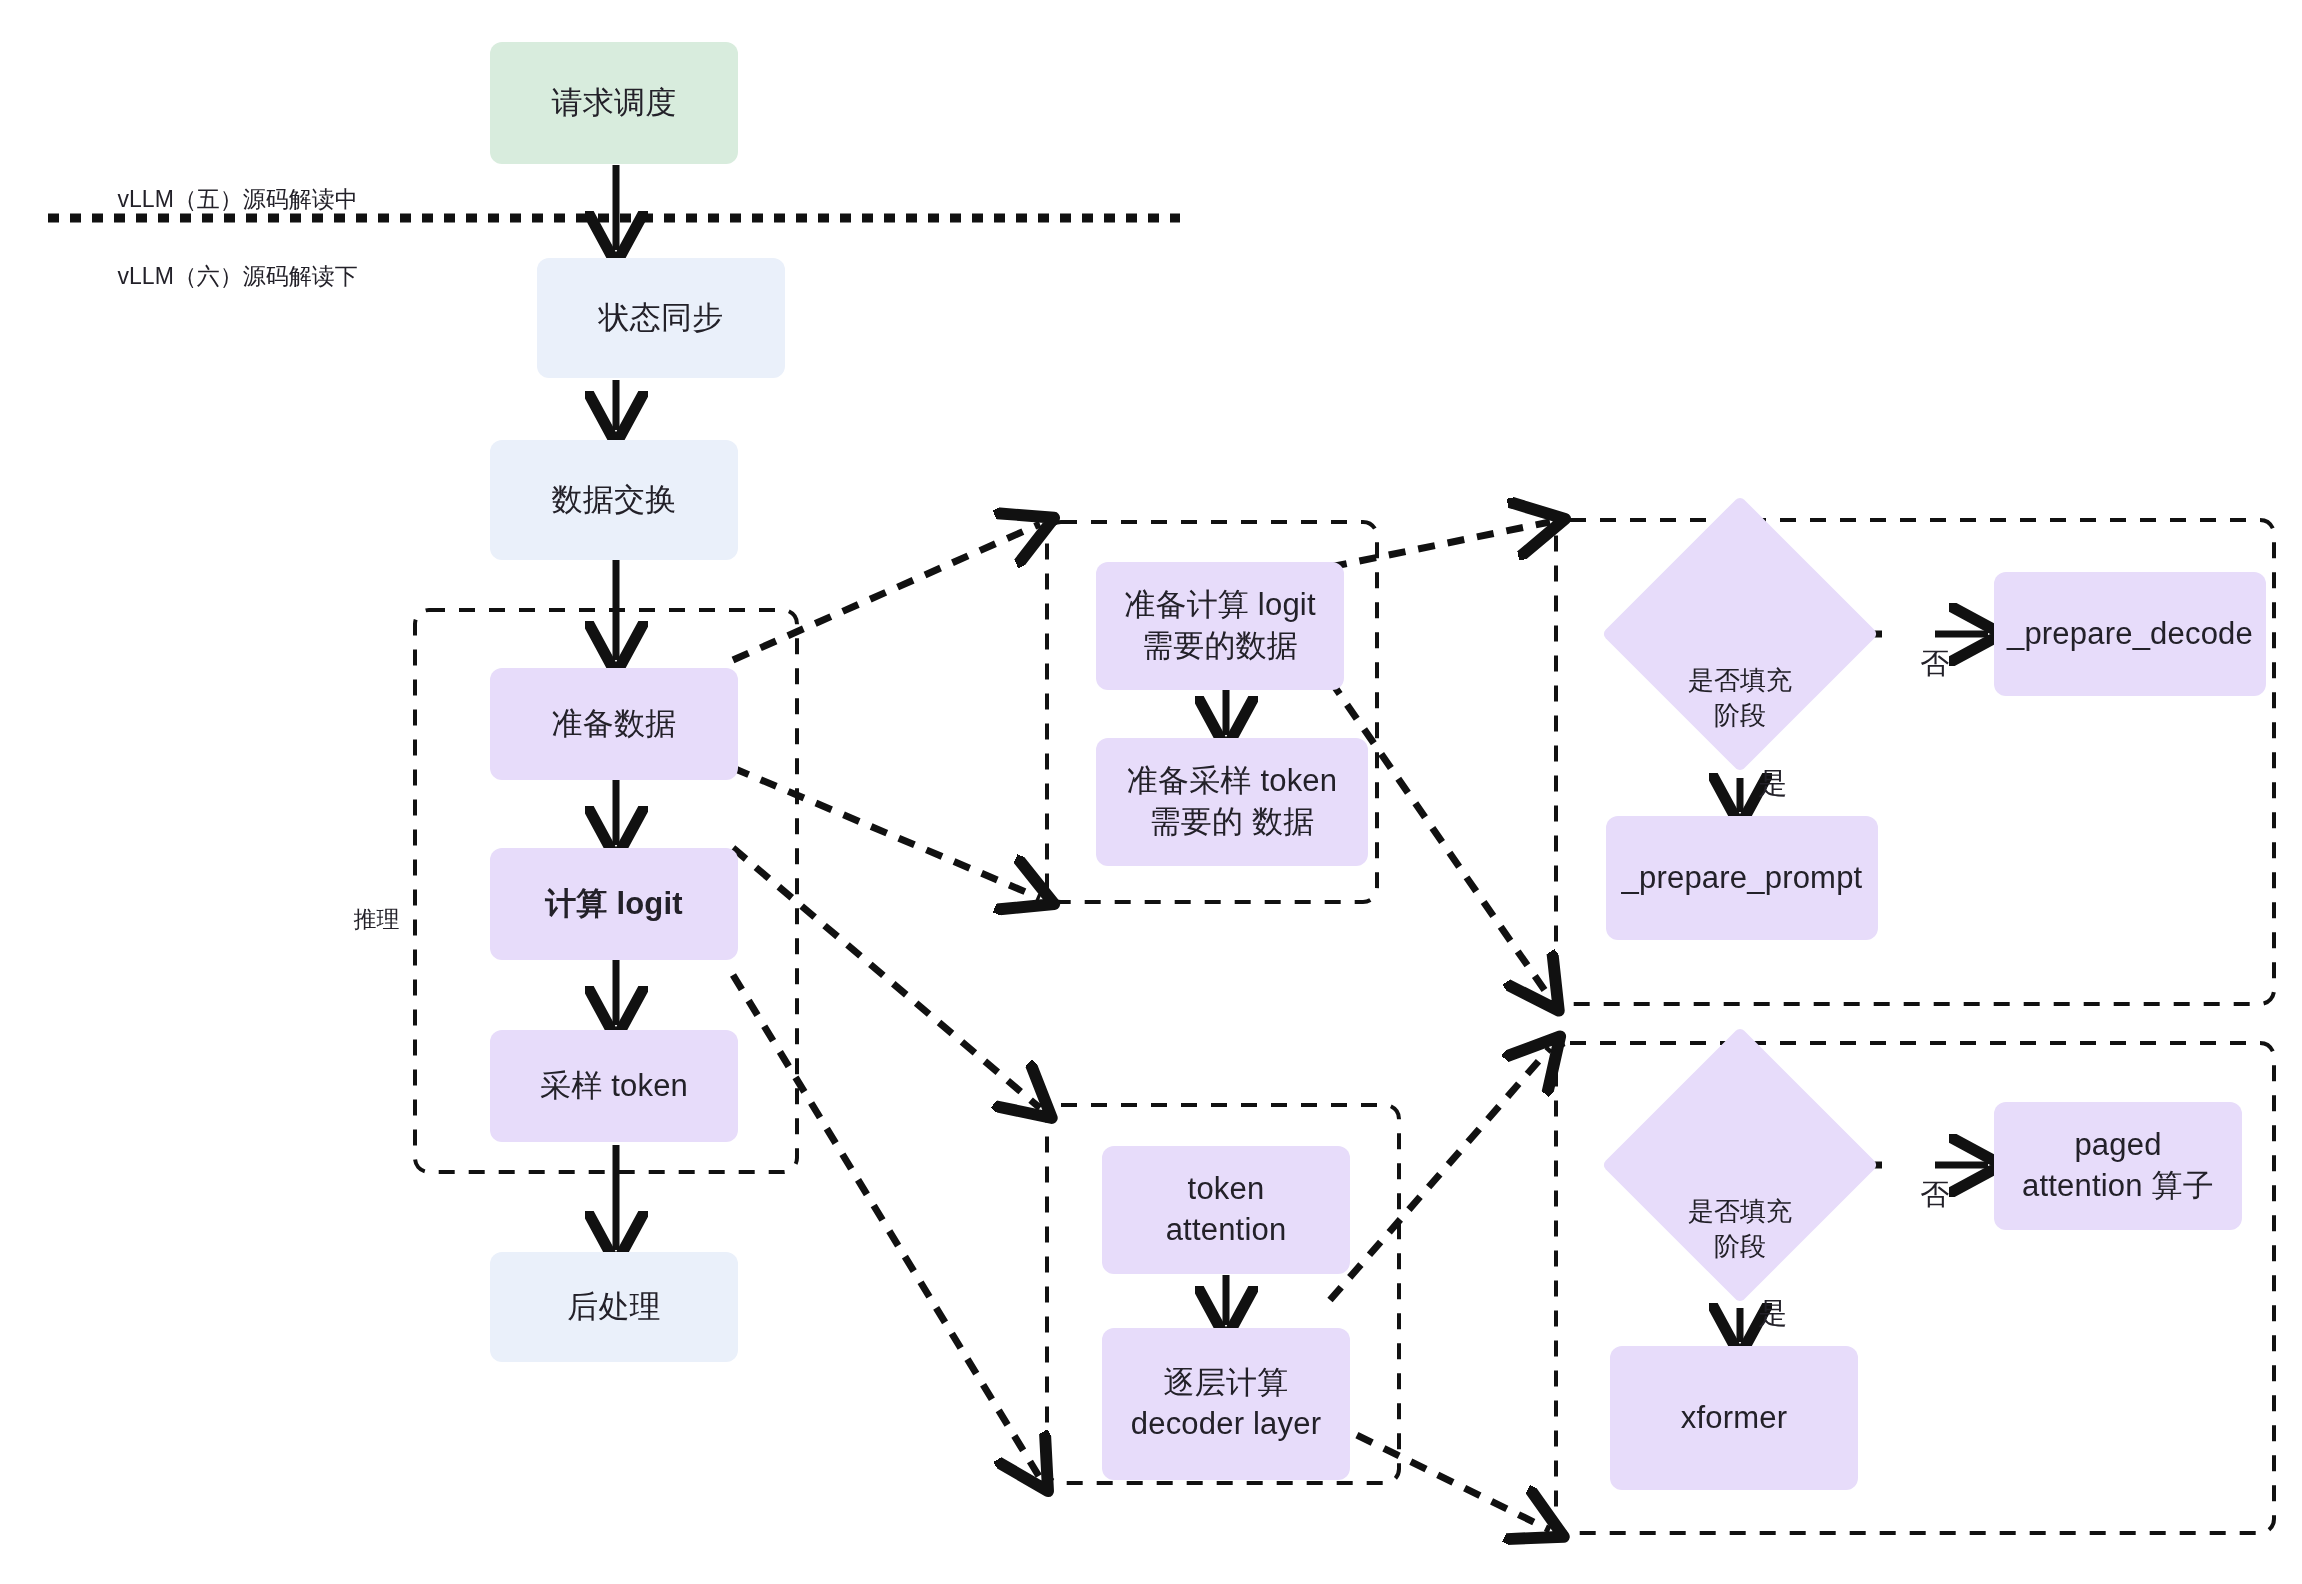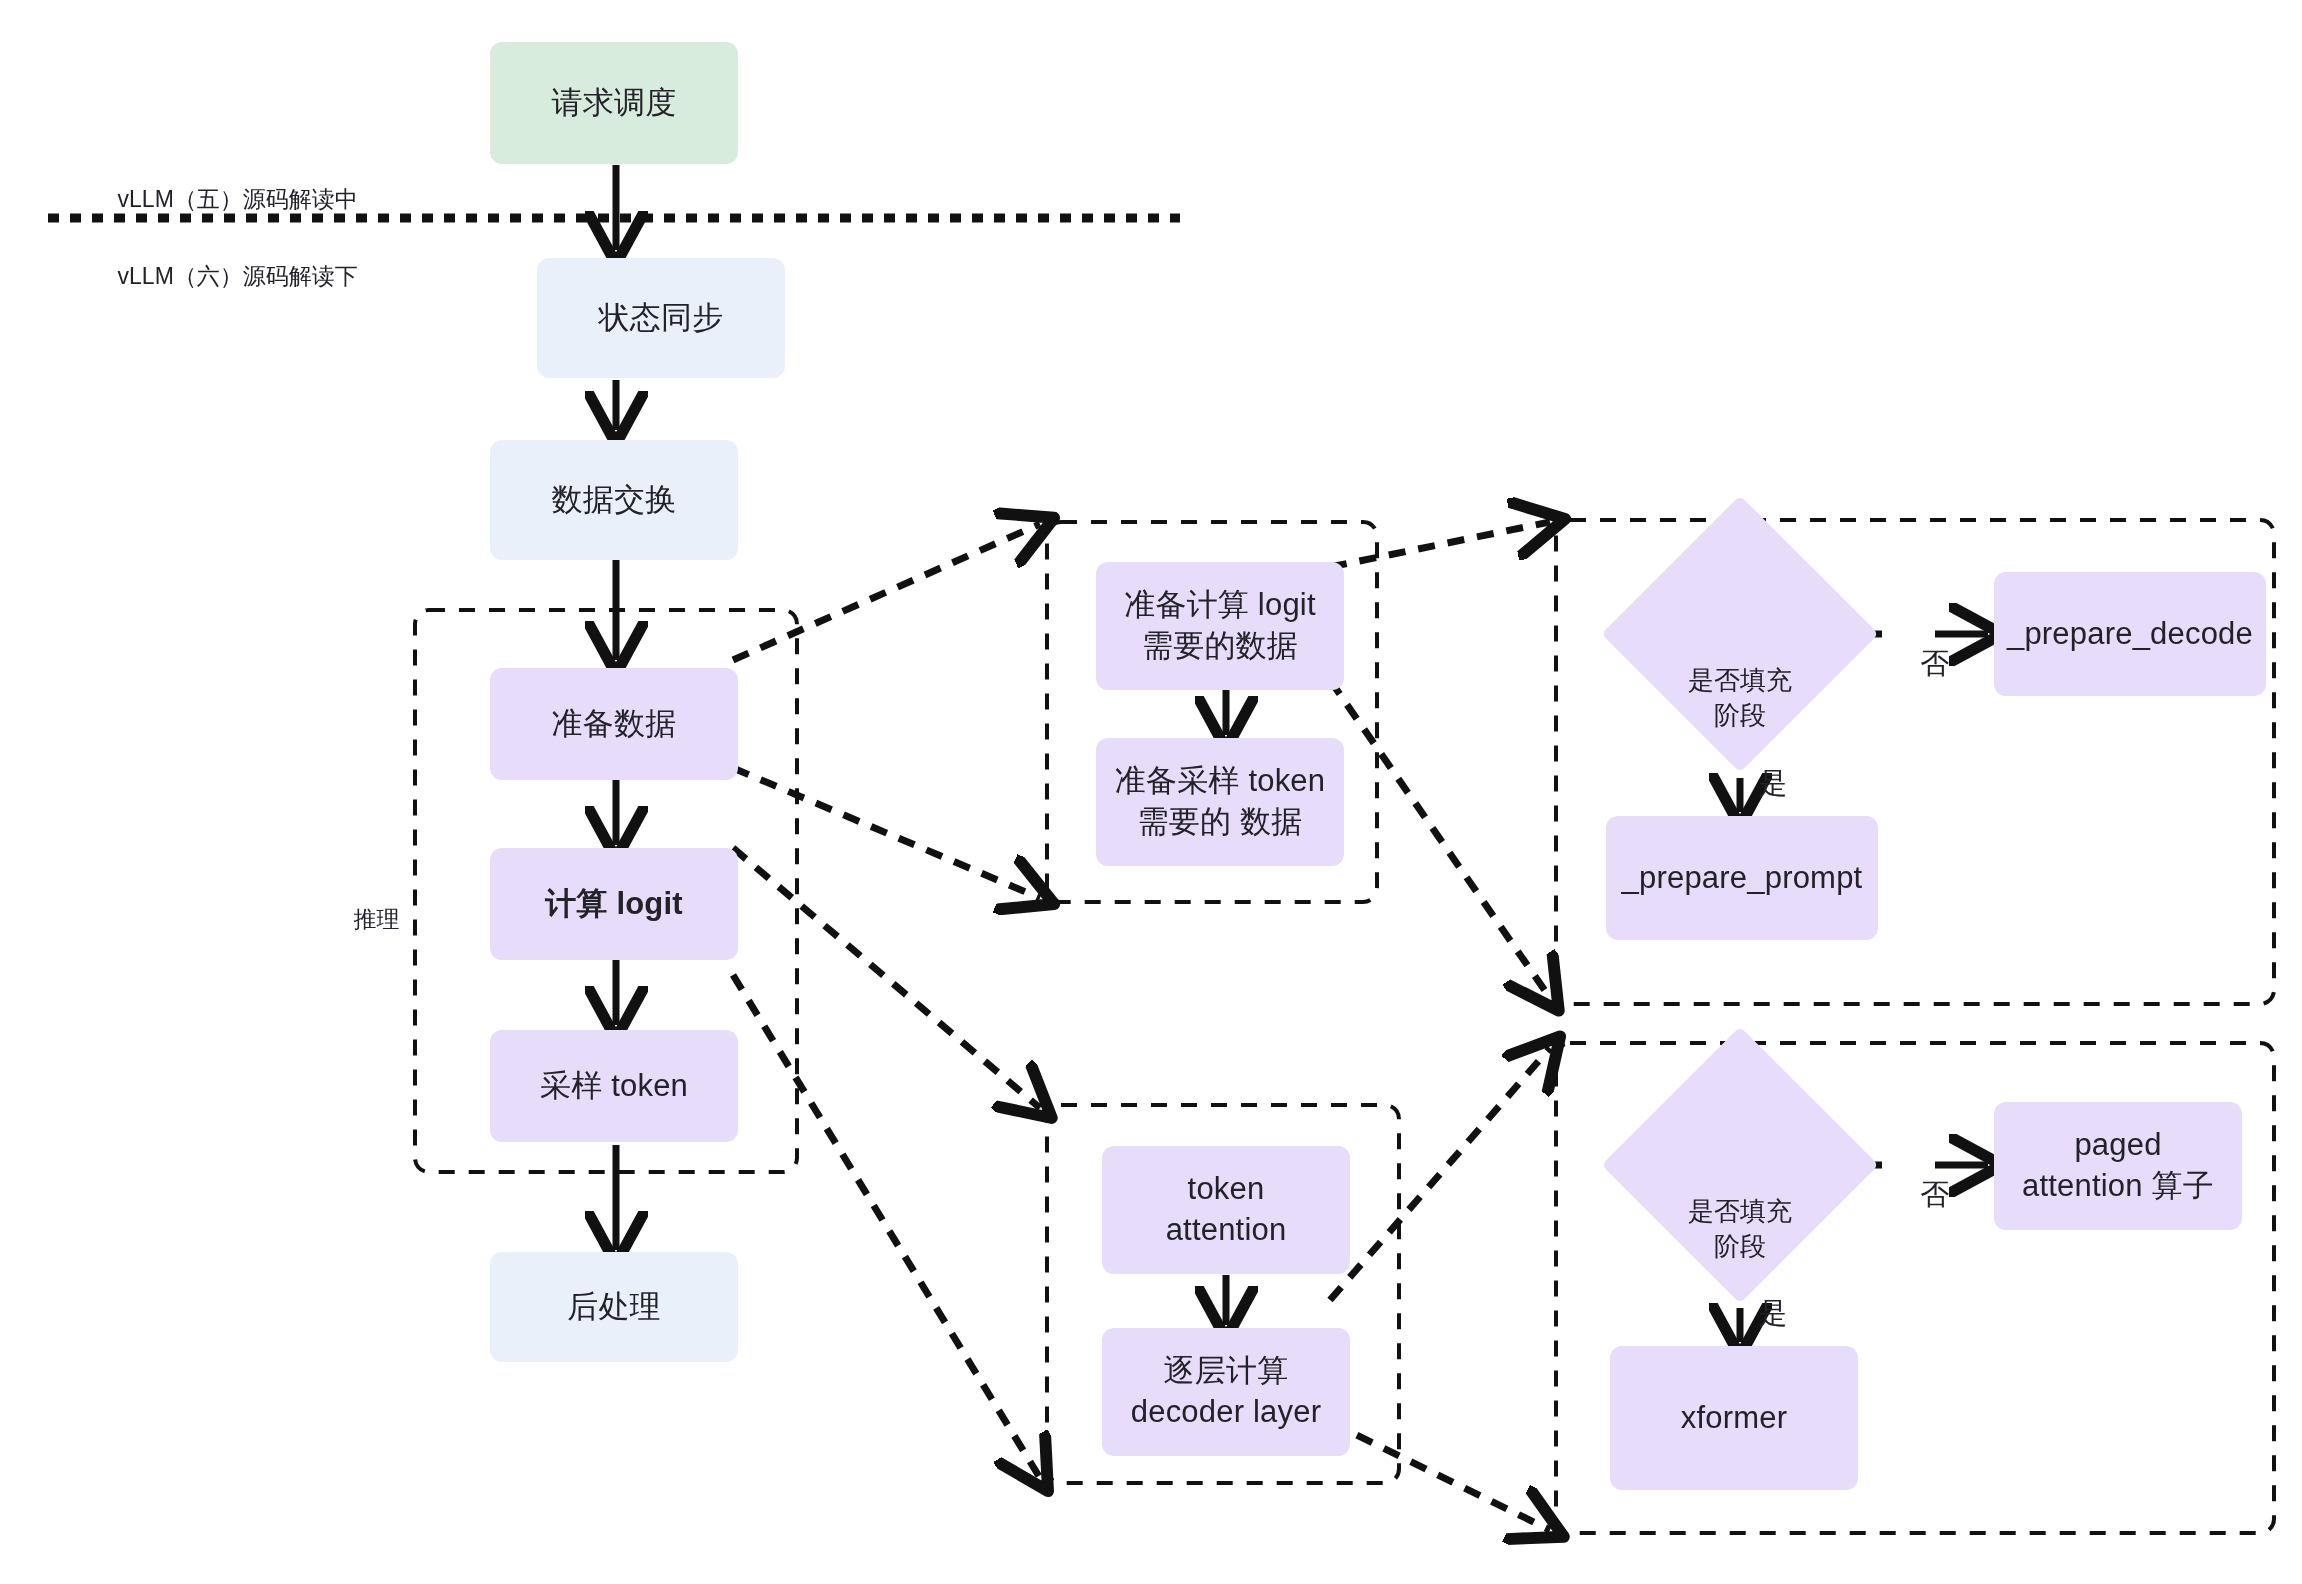--- a/index.html
+++ b/index.html
@@ -171,31 +171,31 @@
 
   <div class="node blue" style="left:490px; top:1252px; width:248px; height:110px;">
     <span>后处理</span>
   </div>
 
   <div class="node purple" style="left:1096px; top:562px; width:248px; height:128px;">
     <span>准备计算 logit
 需要的数据</span>
   </div>
 
-  <div class="node purple" style="left:1096px; top:738px; width:248px; height:128px;">
+  <div class="node purple" style="left:1096px; top:738px; width:272px; height:128px;">
     <span>准备采样 token
 需要的 数据</span>
   </div>
 
   <div class="node purple" style="left:1102px; top:1146px; width:248px; height:128px;">
     <span>token
 attention</span>
   </div>
 
-  <div class="node purple" style="left:1102px; top:1328px; width:248px; height:128px;">
+  <div class="node purple" style="left:1102px; top:1328px; width:248px; height:152px;">
     <span>逐层计算
 decoder layer</span>
   </div>
 
   <div class="diamond" style="left:1642px; top:536px; width:196px; height:196px;">
     <div class="dshape"></div>
     <span class="dlabel">是否填充
 阶段</span>
   </div>
 

